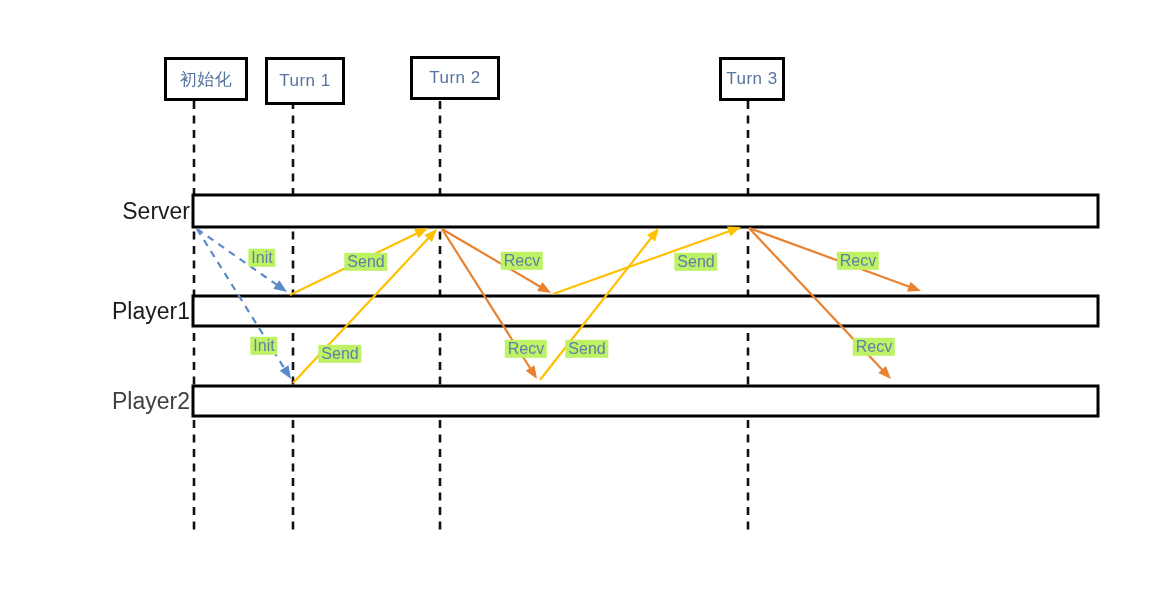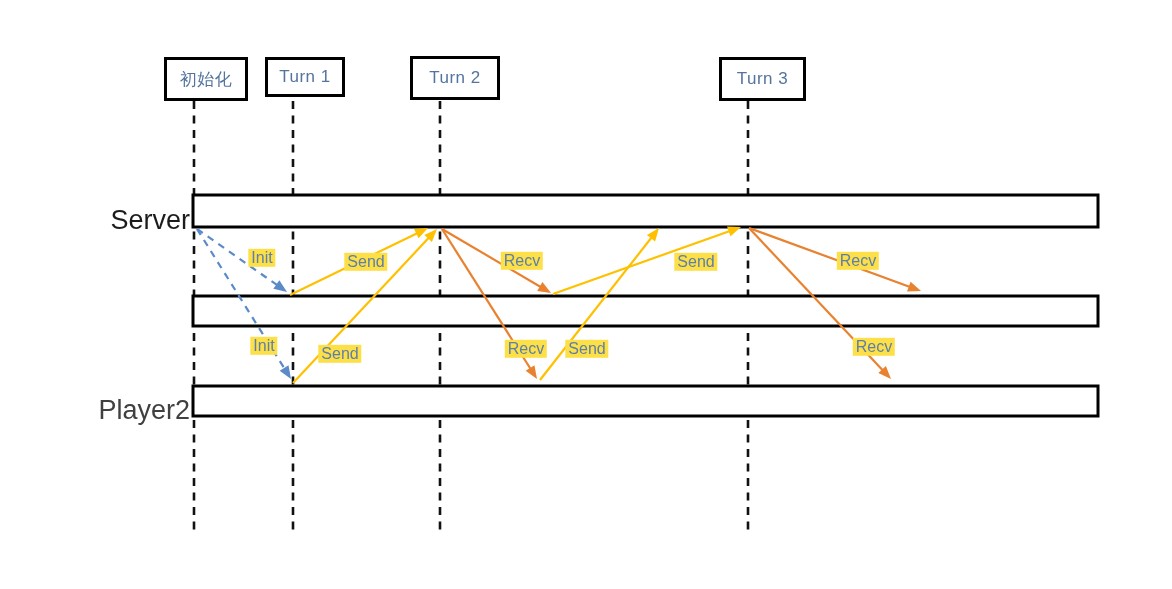--- a/index.html
+++ b/index.html
@@ -8,26 +8,26 @@
     font-family:"Liberation Sans",sans-serif;overflow:hidden;
   }
   .stage svg{position:absolute;left:0;top:0;}
   .overlay{position:absolute;left:12px;top:0;width:100%;height:100%;}
   .turn-box{
     position:absolute;box-sizing:border-box;background:#ffffff;border:3px solid #000000;
     display:flex;align-items:center;justify-content:center;
     font-size:17px;letter-spacing:.5px;
   }
   .lane-label{
-    position:absolute;text-align:right;font-size:27px;color:#1c1c1c;
-    width:140px;display:flex;align-items:center;justify-content:flex-end;margin-top:9px;
+    position:absolute;text-align:right;font-size:23px;color:#1c1c1c;
+    width:140px;display:flex;align-items:center;justify-content:flex-end;
   }
   .arrow-label{
     position:absolute;transform:translate(-50%,-50%);
-    background:#fde047;font-size:16px;line-height:1.15;padding:0 3px;white-space:nowrap;
+    background:#bef264;font-size:16px;line-height:1.15;padding:0 3px;white-space:nowrap;
   }
   .watermark{
     position:absolute;top:512px;right:26px;font-size:36px;letter-spacing:1px;
     color:#c9c9c9;white-space:nowrap;
   }
 </style>
 </head>
 <body>
 
 <div class="stage">
@@ -82,24 +82,25 @@
         </g>
         <g>
           <line x1="749" y1="228" x2="885.5194906462375" y2="373.1721344195905" stroke="#E8822F" stroke-width="2.2"></line>
           <polygon points="891,379 878.3060596728697,373.09204951178026 885.882284927402,365.967387351889" fill="#E8822F"></polygon>
         </g>
       </g>
   </svg>
 
   <div class="overlay" id="overlay">
       <div class="turn-box" style="left: 152px; top: 57px; width: 84px; height: 44px; color: rgb(84, 116, 158);">初始化</div>
-      <div class="turn-box" style="left: 253px; top: 57px; width: 80px; height: 40px; color: rgb(84, 116, 158);">Turn 1</div>
+      <div class="turn-box" style="left: 253px; top: 57px; width: 80px; height: 48px; color: rgb(84, 116, 158);">Turn 1</div>
       <div class="turn-box" style="left: 398px; top: 56px; width: 90px; height: 44px; color: rgb(84, 116, 158);">Turn 2</div>
-      <div class="turn-box" style="left: 707px; top: 57px; width: 87px; height: 44px; color: rgb(84, 116, 158);">Turn 3</div>
+      <div class="turn-box" style="left: 707px; top: 57px; width: 66px; height: 44px; color: rgb(84, 116, 158);">Turn 3</div>
       <div class="lane-label" style="left: 38px; top: 195px; height: 32px; color: rgb(28, 28, 28);">Server</div>
+      <div class="lane-label" style="left: 38px; top: 296px; height: 30px; color: rgb(28, 28, 28);">Player1</div>
       <div class="lane-label" style="left: 38px; top: 386px; height: 30px; color: #404040;">Player2</div>
       <div class="arrow-label" style="left: 250px; top: 258px; color: rgb(94, 127, 169);">Init</div>
       <div class="arrow-label" style="left: 252px; top: 346px; color: rgb(94, 127, 169);">Init</div>
       <div class="arrow-label" style="left: 354px; top: 262px; color: rgb(94, 127, 169);">Send</div>
       <div class="arrow-label" style="left: 328px; top: 354px; color: rgb(94, 127, 169);">Send</div>
       <div class="arrow-label" style="left: 510px; top: 261px; color: rgb(94, 127, 169);">Recv</div>
       <div class="arrow-label" style="left: 514px; top: 349px; color: rgb(94, 127, 169);">Recv</div>
       <div class="arrow-label" style="left: 684px; top: 262px; color: rgb(94, 127, 169);">Send</div>
       <div class="arrow-label" style="left: 575px; top: 349px; color: rgb(94, 127, 169);">Send</div>
       <div class="arrow-label" style="left: 846px; top: 261px; color: rgb(94, 127, 169);">Recv</div>

